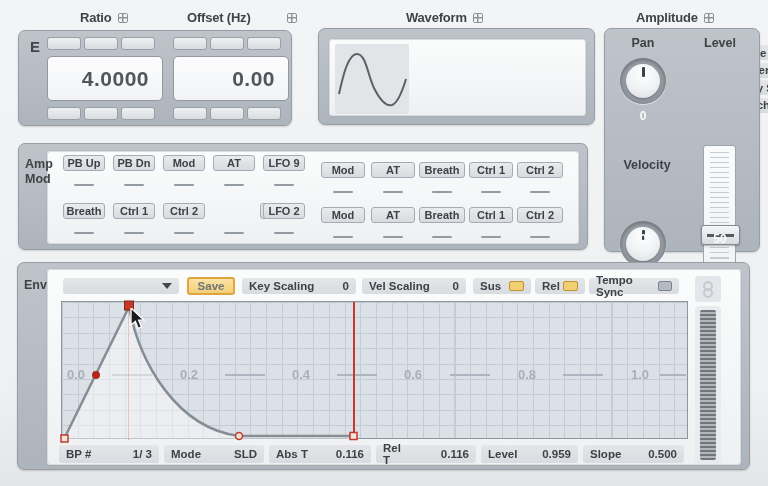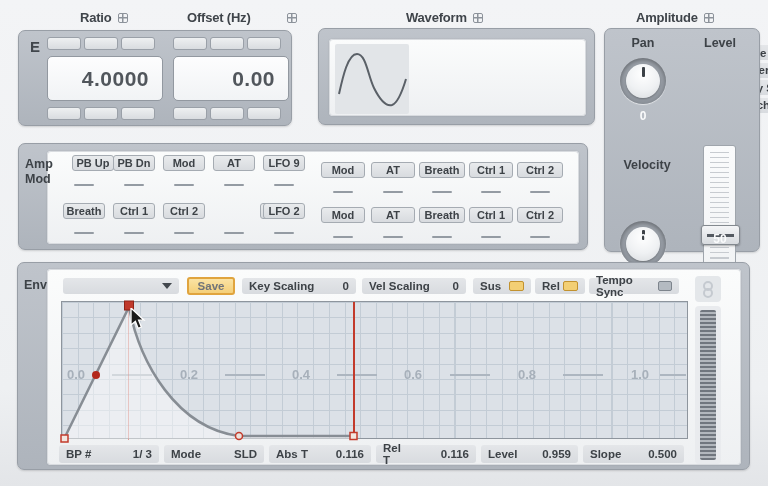--- a/index.html
+++ b/index.html
@@ -173,21 +173,21 @@
     <div class="abs knob-val" style="left:80px; top:203px; width:70px;">50</div>
   </div>
 
   <div class="abs panel" style="left:18px; top:143px; width:570px; height:107px;">
     <div class="abs inset" style="left:28px; top:7px; width:532px; height:93px;"></div>
     <div class="abs" style="left:6px; top:13px; font-size:12.5px; font-weight:bold; color:#3d4247; line-height:15px;">
       <div>Amp</div>
       <div>Mod</div>
     </div>
 
-    <div class="modbtn" style="left:44px; top:11px; width:42px;margin-left:9px;">PB Up</div>
+    <div class="modbtn" style="left:44px; top:11px; width:42px;">PB Up</div>
     <div class="modbtn" style="left:94px; top:11px; width:42px;">PB Dn</div>
     <div class="modbtn" style="left:144px; top:11px; width:42px;">Mod</div>
     <div class="modbtn" style="left:194px; top:11px; width:42px;">AT</div>
     <div class="modbtn" style="left:244px; top:11px; width:42px;">LFO 9</div>
     <div class="mod-dash" style="left:55px; top:40px;"></div>
     <div class="mod-dash" style="left:105px; top:40px;"></div>
     <div class="mod-dash" style="left:155px; top:40px;"></div>
     <div class="mod-dash" style="left:205px; top:40px;"></div>
     <div class="mod-dash" style="left:255px; top:40px;"></div>
 

